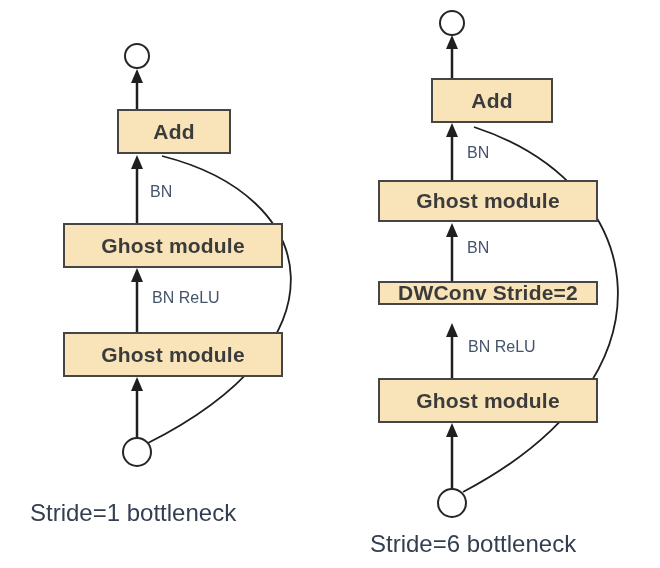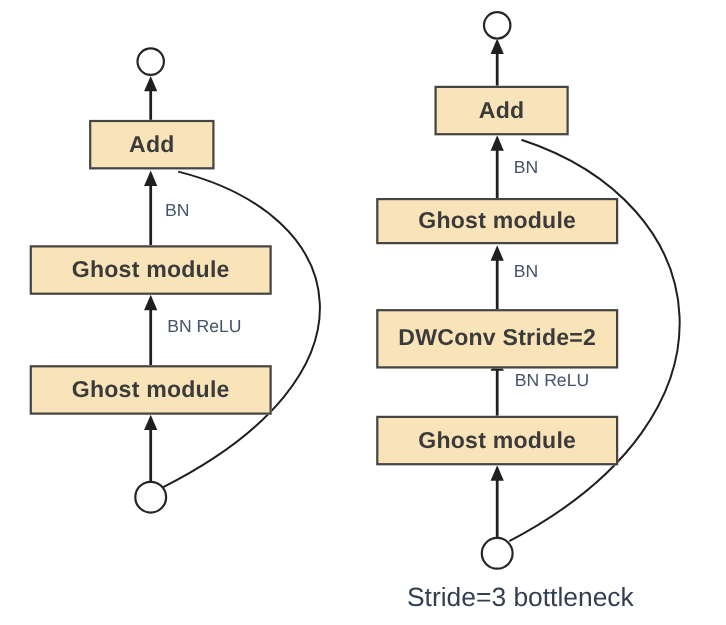--- a/index.html
+++ b/index.html
@@ -26,20 +26,21 @@
     box-sizing: border-box;
     background: #F8E4B8;
     border: 2px solid #454545;
     display: flex;
     align-items: center;
     justify-content: center;
     font-size: 21px;
     font-weight: bold;
     color: #3B3B3B;
     letter-spacing: 0.2px;
+    margin-left: 36px;
   }
   .edge-label {
     position: absolute;
     font-size: 16px;
     color: #44546A;
     line-height: 1;
     white-space: nowrap;
   }
   .caption {
     position: absolute;
@@ -96,30 +97,31 @@
   <div class="node-box" style="left:81px; top:109px; width:114px; height:45px;">Add</div>
 
   <div class="edge-label" style="left:150px; top:184px;">BN</div>
 
   <div class="node-box" style="left:27px; top:223px; width:220px; height:45px;">Ghost module</div>
 
   <div class="edge-label" style="left:152px; top:290px;">BN ReLU</div>
 
   <div class="node-box" style="left:27px; top:332px; width:220px; height:45px;">Ghost module</div>
 
+  <div class="caption" style="left:30px; top:500px;">Stride=1 bottleneck</div>
 
   <div class="node-box" style="left:395px; top:78px; width:122px; height:45px;">Add</div>
 
   <div class="edge-label" style="left:467px; top:145px;">BN</div>
 
   <div class="node-box" style="left:342px; top:180px; width:220px; height:42px;">Ghost module</div>
 
   <div class="edge-label" style="left:467px; top:240px;">BN</div>
 
-  <div class="node-box" style="left:342px; top:281px; width:220px; height:54px;">DWConv Stride=2</div>
+  <div class="node-box" style="left:342px; top:281px; width:220px; height:24px;">DWConv Stride=2</div>
 
   <div class="edge-label" style="left:468px; top:339px;">BN ReLU</div>
 
   <div class="node-box" style="left:342px; top:378px; width:220px; height:45px;">Ghost module</div>
 
-  <div class="caption" style="left:370px; top:531px;">Stride=3 bottleneck</div>
+  <div class="caption" style="left:370px; top:531px;">Stride=6 bottleneck</div>
 
 </div>
 
 </body></html>

